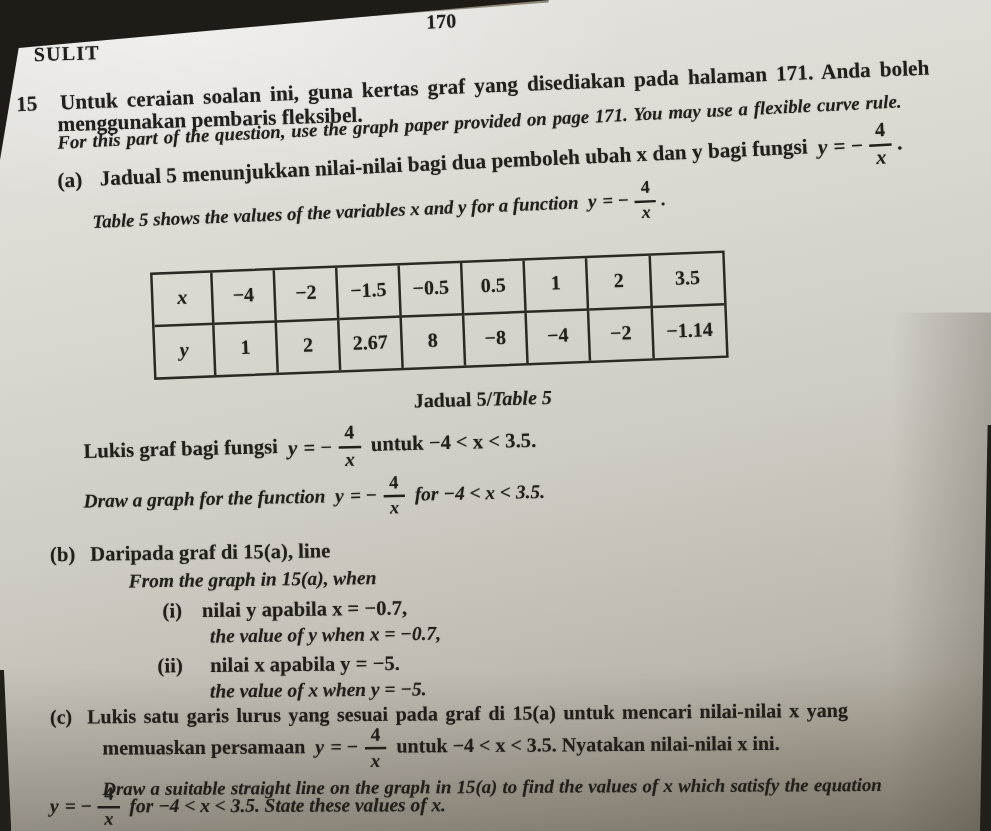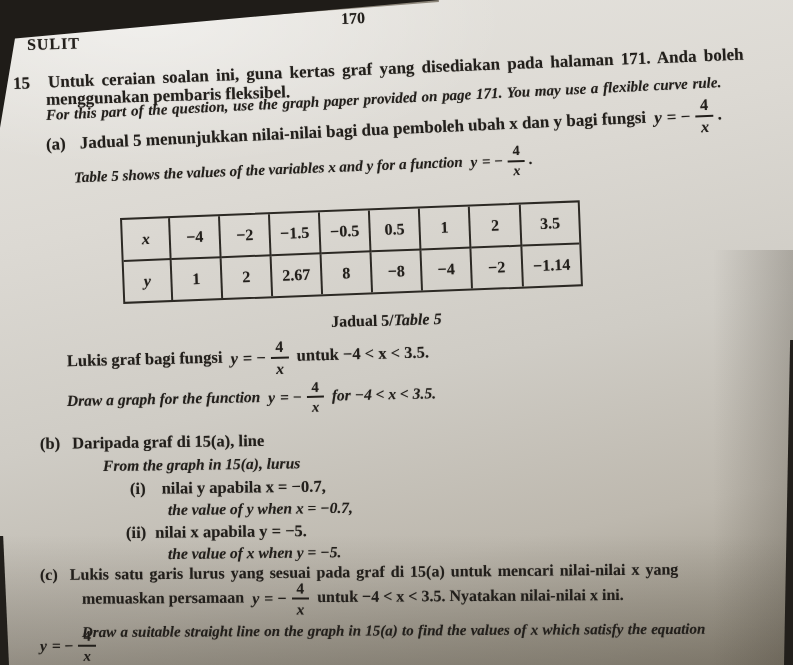--- a/index.html
+++ b/index.html
@@ -153,28 +153,28 @@
       </span>
     <span>for −4 &lt; x &lt; 3.5.</span>
   </div>
 
   <div class="line" style="left:40px;top:434px;transform:rotate(-0.8deg);">
     <span class="lbl" style="margin-right:12px;">(b)</span><span>Daripada graf di</span>
     <span>15(a)</span><span>, line</span>
   </div>
   <div class="line en" style="left:103px;top:457px;transform:rotate(-0.8deg);font-size:15.5px;">
     <span>From the graph in</span>
-    <span>15(a)</span><span>, lurus</span>
+    <span>15(a)</span><span>, when</span>
   </div>
   <div class="line" style="left:130px;top:479px;transform:rotate(-0.7deg);">
     <span class="lbl" style="margin-right:16px;">(i)</span><span>nilai y apabila x = −0.7,</span>
   </div>
   <div class="line en" style="left:168px;top:501px;transform:rotate(-0.7deg);font-size:15.5px;">the value of y when x = −0.7,</div>
   <div class="line" style="left:126px;top:523px;transform:rotate(-0.6deg);">
-    <span class="lbl" style="margin-right:9px;">(ii)</span><span>nilai x apabila y = −5.</span>
+    <span class="lbl" style="margin-right:22px;">(ii)</span><span>nilai x apabila y = −5.</span>
   </div>
   <div class="line en" style="left:168px;top:545px;transform:rotate(-0.6deg);font-size:15.5px;">the value of x when y = −5.</div>
 
   <div class="line" style="left:40px;top:566px;transform:rotate(-0.5deg);font-size:16px;word-spacing:2px;">
     <span class="lbl" style="margin-right:12px;">(c)</span><span>Lukis satu garis lurus yang sesuai pada graf di</span>
     <span>15(a)</span>
     <span>untuk mencari nilai-nilai x yang</span>
   </div>
   <div class="line" style="left:82px;top:581px;transform:rotate(-0.4deg);font-size:16px;">
     <span>memuaskan persamaan</span>
@@ -195,15 +195,16 @@
   </div>
   <div class="line en" style="left:36px;top:628px;transform:rotate(-0.2deg);font-size:15.5px;">
     <span class="eq">
         <span class="var">y</span>
         <span class="rel">= −</span>
         <span class="frac">
           <span class="fnum">4</span>
           <span class="fden">x</span>
         </span>
       </span>
+    <span>for −4 &lt; x &lt; 3.5. State these values of x.</span>
   </div>
 
 </div>
 
 </body></html>

